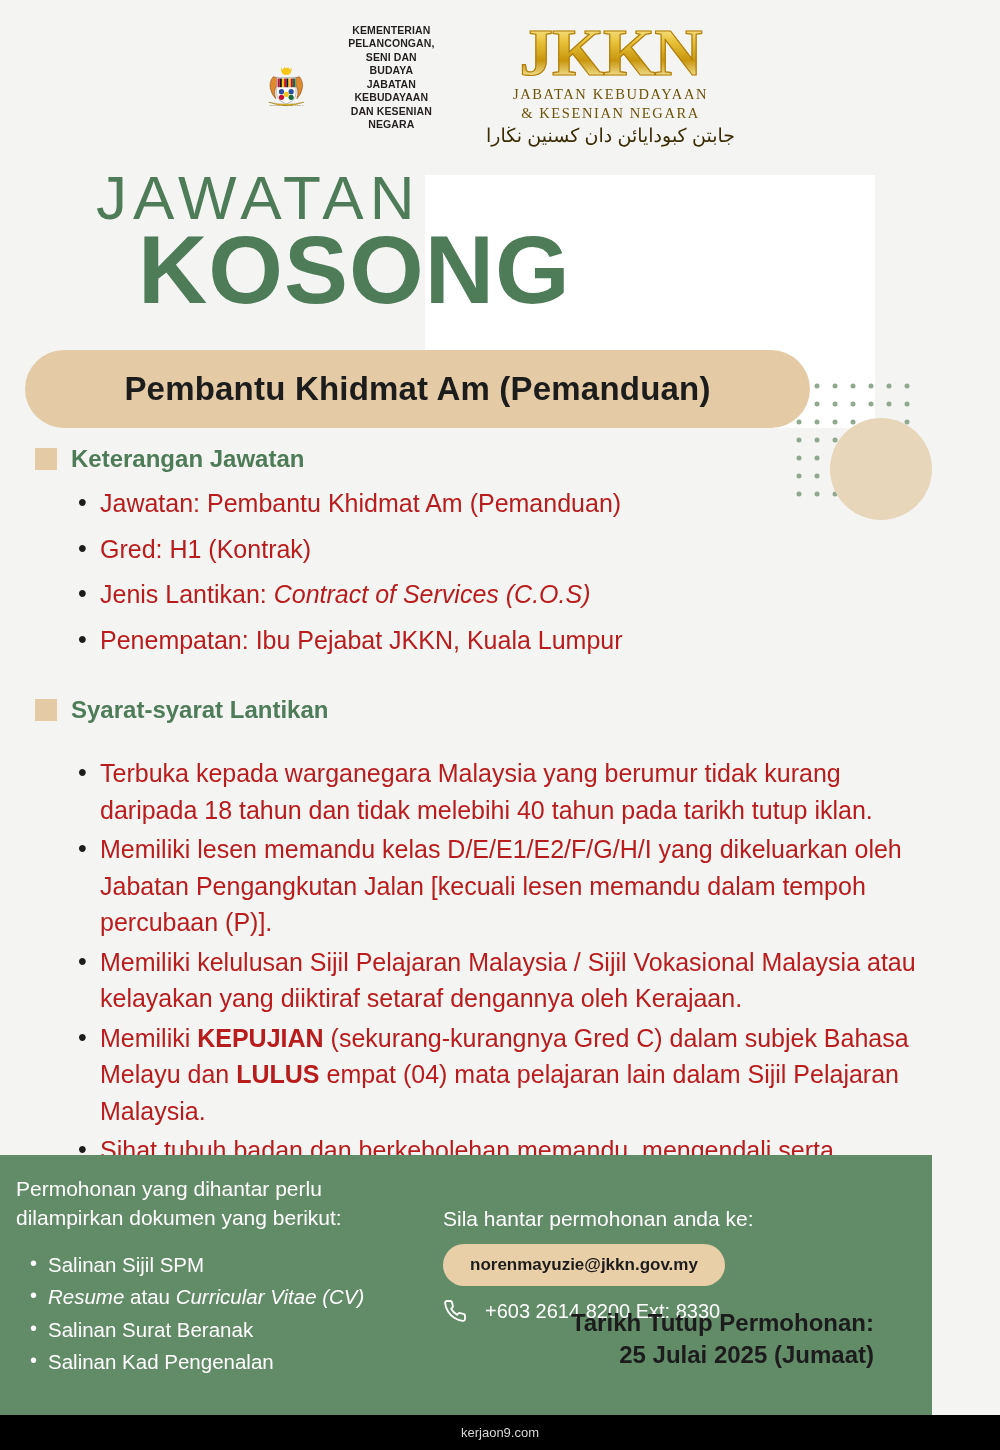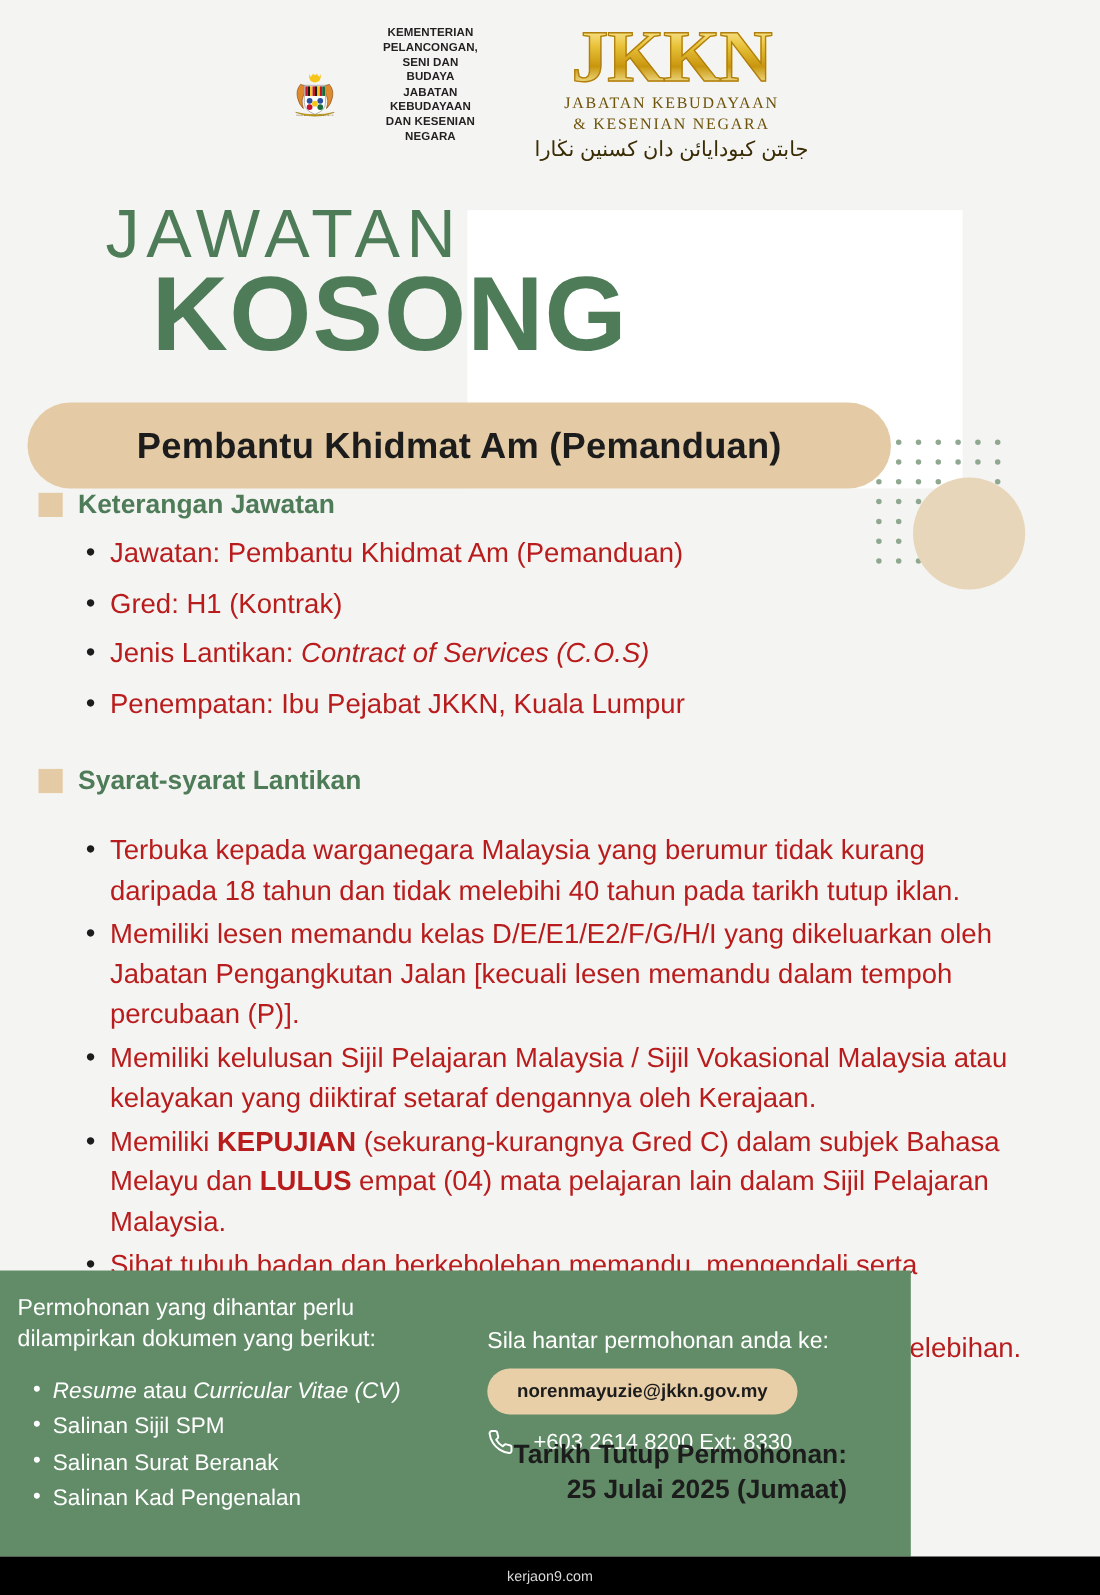--- a/index.html
+++ b/index.html
@@ -75,21 +75,21 @@
     white-space: nowrap;
   }
   .jkkn-jawi {
     font-size: 19px;
     color: #3a2d06;
     margin-top: 2px;
     direction: rtl;
   }
 
   
-  .hero { position: absolute; top: 176px; left: 0; width: 1000px; height: 280px; }
+  .hero { position: absolute; top: 160px; left: 0; width: 1000px; height: 280px; }
   .hero-panel {
     position: absolute; left: 425px; top: 15px;
     width: 450px; height: 253px; background: #ffffff;
   }
   .dot-grid { position: absolute; left: 795px; top: 222px; }
   .hero-circle {
     position: absolute; left: 830px; top: 258px;
     width: 102px; height: 102px; border-radius: 50%;
     background: #e8d6ba;
   }
@@ -135,21 +135,21 @@
   }
   .sec2 { margin-top: 38px; }
   .sec2 ul.bullets { padding-right: 70px; margin-top: 31px; }
   .sec2 ul.bullets li { margin-bottom: 3px; }
   em.ital { font-style: italic; }
   b.bold { font-weight: bold; }
 
   
   .footer {
     position: absolute; left: 0; bottom: 35px;
-    width: 828px; height: 260px;
+    width: 932px; height: 260px;
     background: #628c68;
   }
   .foot-left { position: absolute; left: 16px; top: 20px; width: 410px; }
   .foot-lead {
     font-size: 21px; color: #ffffff; line-height: 1.38; font-weight: normal;
   }
   ul.doc-list { margin: 22px 0 0 0; padding: 0 0 0 32px; list-style: none; }
   ul.doc-list li {
     position: relative; font-size: 20.5px; color: #ffffff;
     line-height: 1.0; margin-bottom: 12px;
@@ -327,22 +327,22 @@
     </ul>
   </div>
 
 </div>
 
 <div class="footer">
 
   <div class="foot-left">
     <div class="foot-lead">Permohonan yang dihantar perlu dilampirkan dokumen yang berikut:</div>
     <ul class="doc-list">
+      <li><span>Salinan Sijil SPM</span></li>
       <li><em class="ital">Resume</em><span> atau </span><em class="ital">Curricular Vitae (CV)</em></li>
-      <li><span>Salinan Sijil SPM</span></li>
       <li><span>Salinan Surat Beranak</span></li>
       <li><span>Salinan Kad Pengenalan</span></li>
     </ul>
   </div>
 
   <div class="foot-right">
     <div class="send-label">Sila hantar permohonan anda ke:</div>
     <div class="email-pill">norenmayuzie@jkkn.gov.my</div>
     <div class="phone-row">
       <svg class="phone-icon" viewBox="0 0 24 24" fill="none" stroke="#ffffff" stroke-width="1.8" stroke-linecap="round" stroke-linejoin="round">

